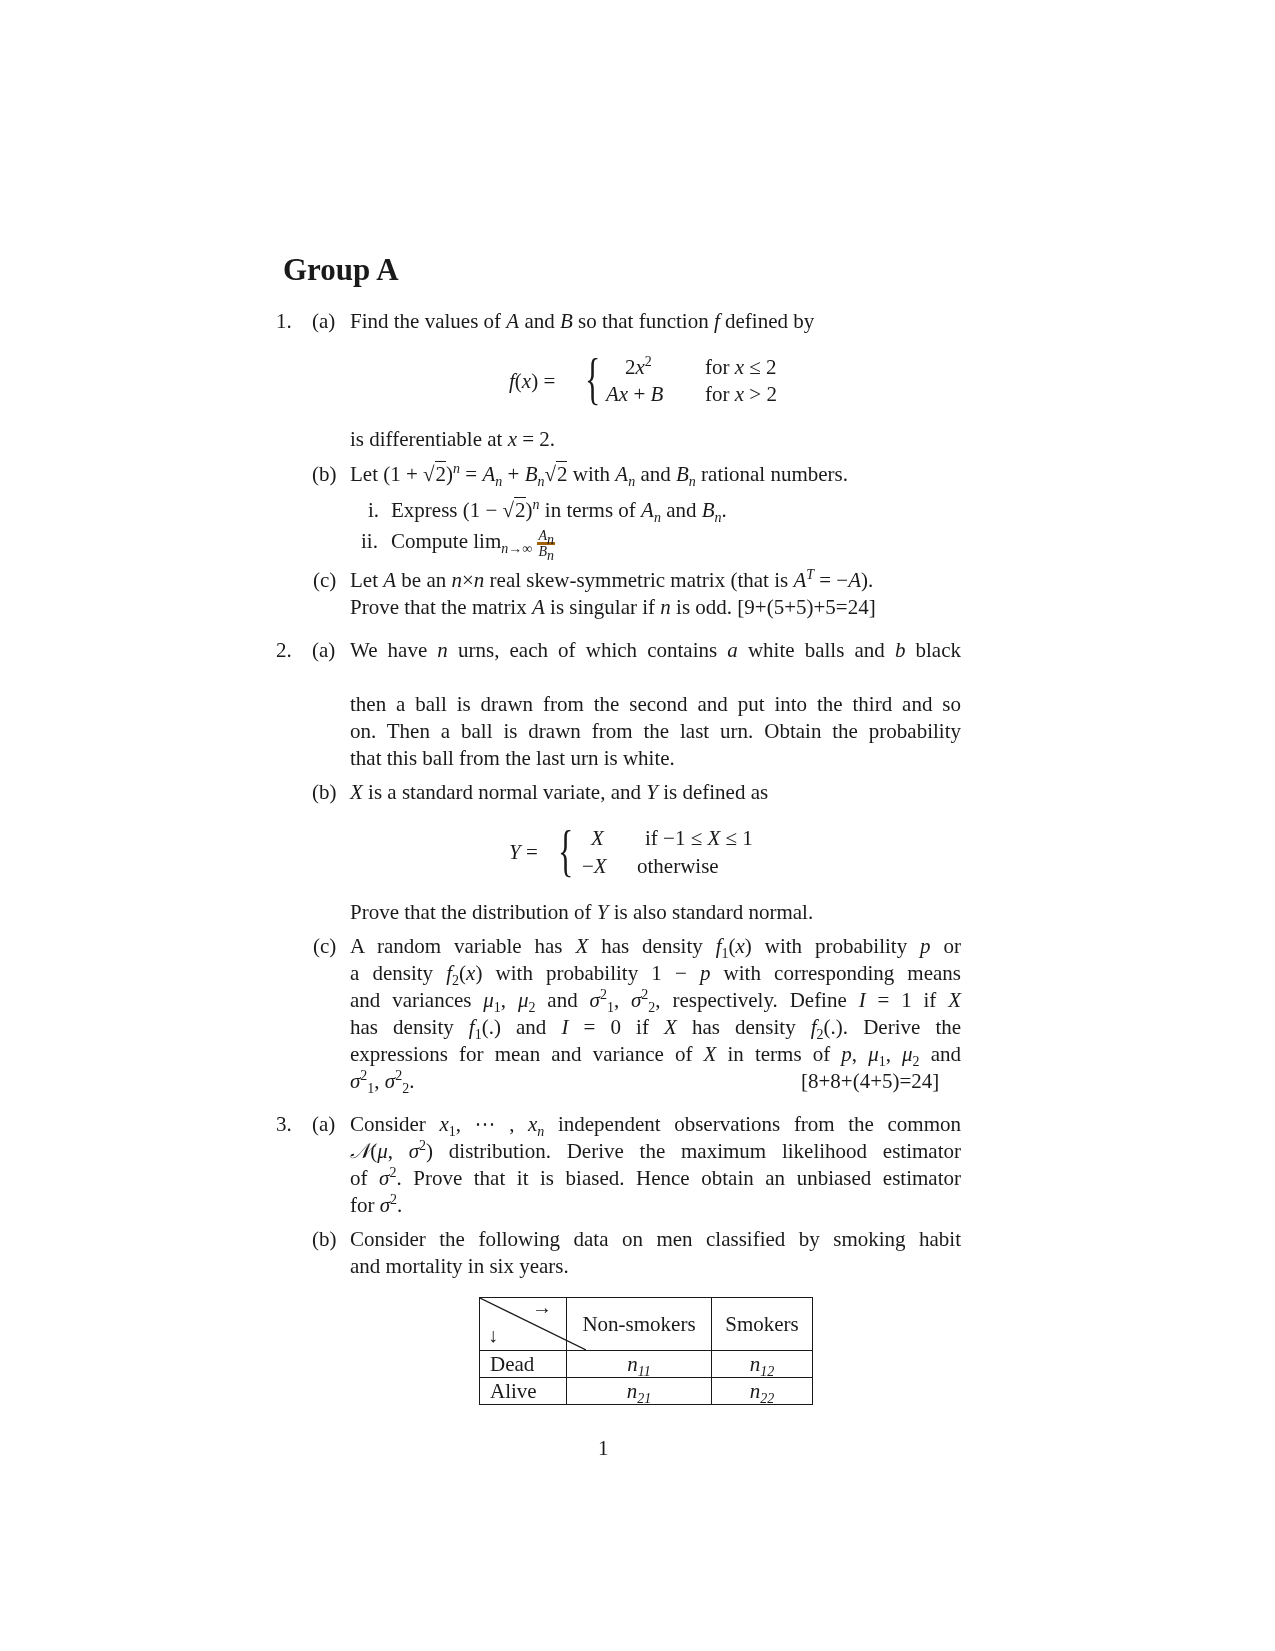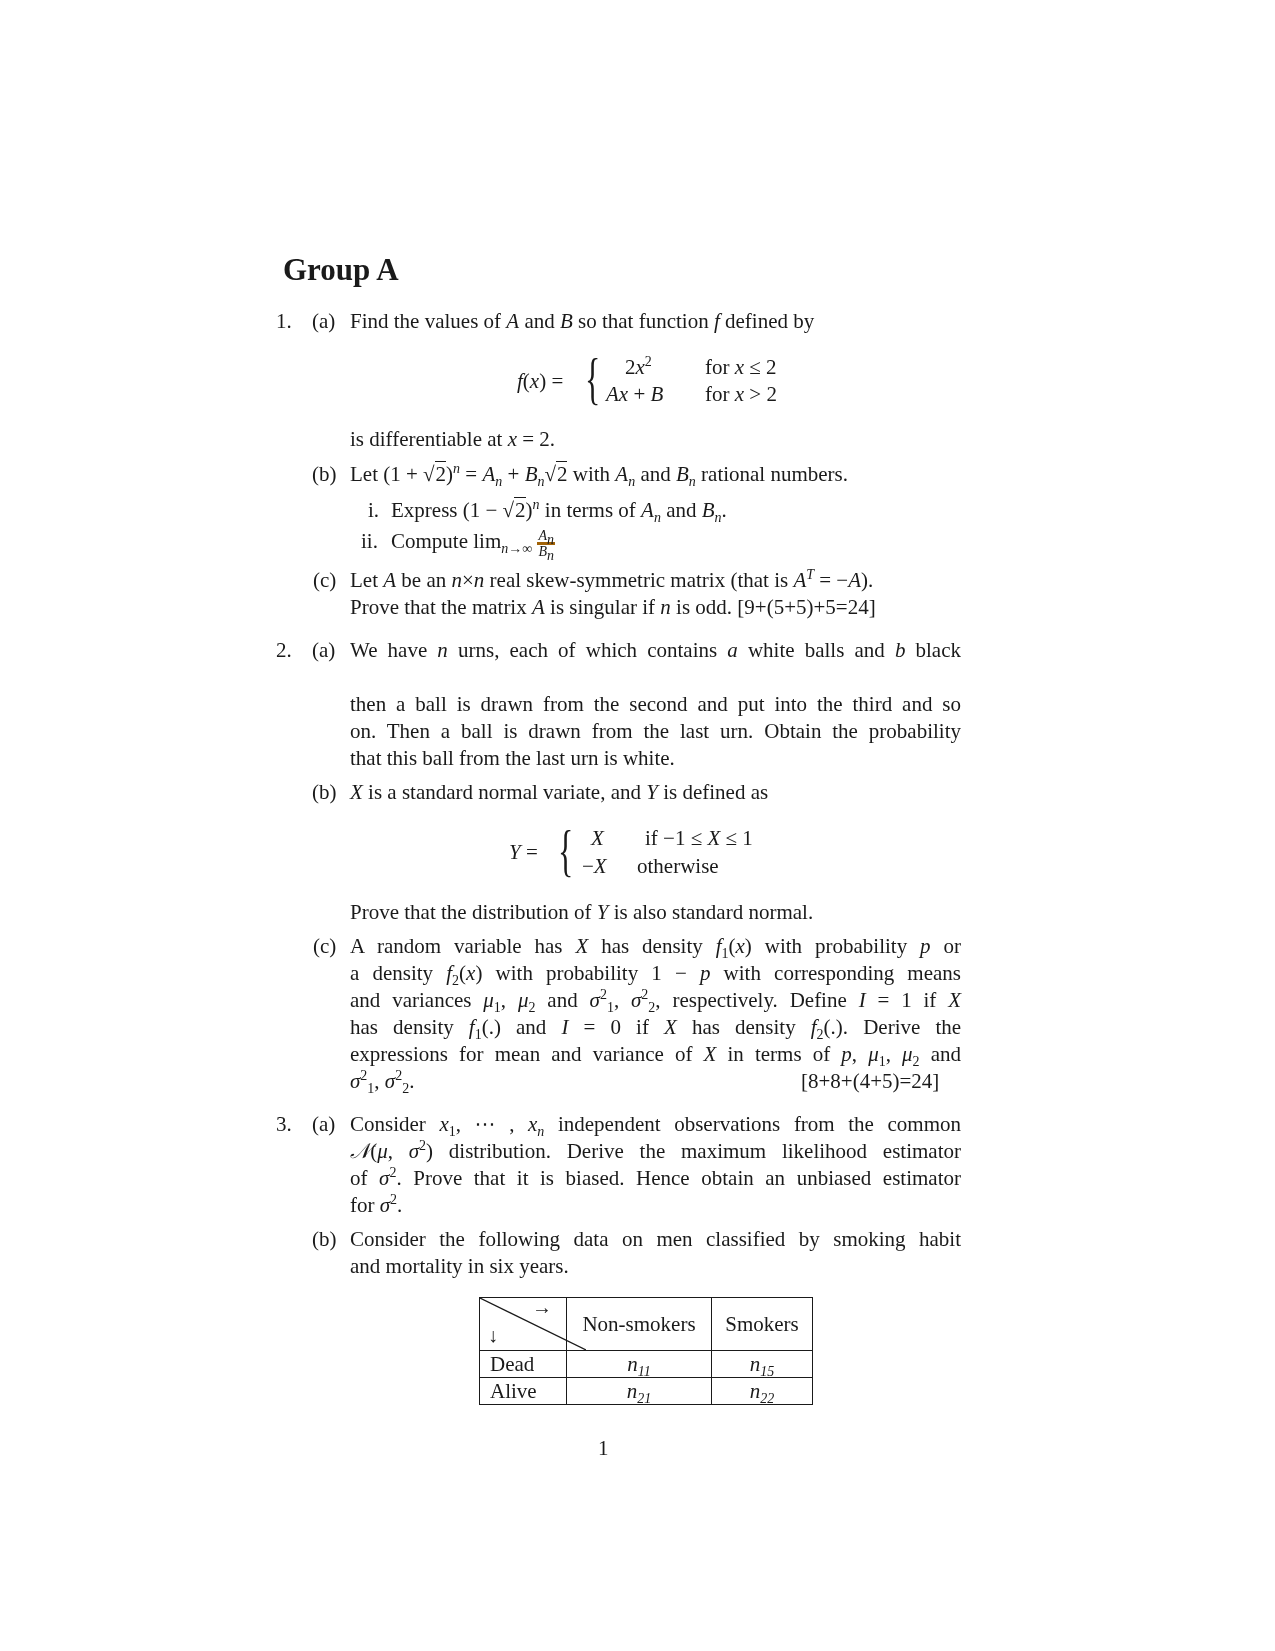--- a/index.html
+++ b/index.html
@@ -34,21 +34,21 @@
 
 <div class="page">
 
   <div class="heading">Group A</div>
 
   <div class="txt" style="left:276px;top:308px;">1.</div>
   <div class="txt" style="left:312px;top:308px;">(a)</div>
   <div class="txt" style="left:350px;top:308px;">Find the values of <i>A</i> and <i>B</i> so that function <i>f</i> defined by</div>
 
   <div>
-    <div class="txt" style="left:509px;top:368px;margin-left:8px;"><i>f</i>(<i>x</i>) =</div>
+    <div class="txt" style="left:509px;top:368px;"><i>f</i>(<i>x</i>) =</div>
     <div class="brace" style="left:585px;top:350px;">{</div>
     <div class="txt" style="left:625px;top:354px;">2<i>x</i><sup>2</sup></div>
     <div class="txt" style="left:705px;top:354px;">for <i>x</i> ≤ 2</div>
     <div class="txt" style="left:606px;top:381px;"><i>Ax</i> + <i>B</i></div>
     <div class="txt" style="left:705px;top:381px;">for <i>x</i> &gt; 2</div>
   </div>
 
   <div class="txt" style="left:350px;top:426px;">is differentiable at <i>x</i> = 2.</div>
 
   <div class="txt" style="left:312px;top:461px;">(b)</div>
@@ -114,21 +114,21 @@
         </svg>
         <span style="position:absolute;right:14px;top:-2px;font-size:20px;">→</span>
         <span style="position:absolute;left:8px;top:26px;font-size:20px;">↓</span>
       </td>
       <td class="hdr" style="width:124px;">Non-smokers</td>
       <td class="hdr" style="width:80px;">Smokers</td>
     </tr>
     <tr>
       <td>Dead</td>
       <td class="val"><i>n</i><sub>11</sub></td>
-      <td class="val"><i>n</i><sub>15</sub></td>
+      <td class="val"><i>n</i><sub>12</sub></td>
     </tr>
     <tr>
       <td>Alive</td>
       <td class="val"><i>n</i><sub>21</sub></td>
       <td class="val"><i>n</i><sub>22</sub></td>
     </tr>
   </tbody>
     </table>
 
   <div class="page-number">1</div>

